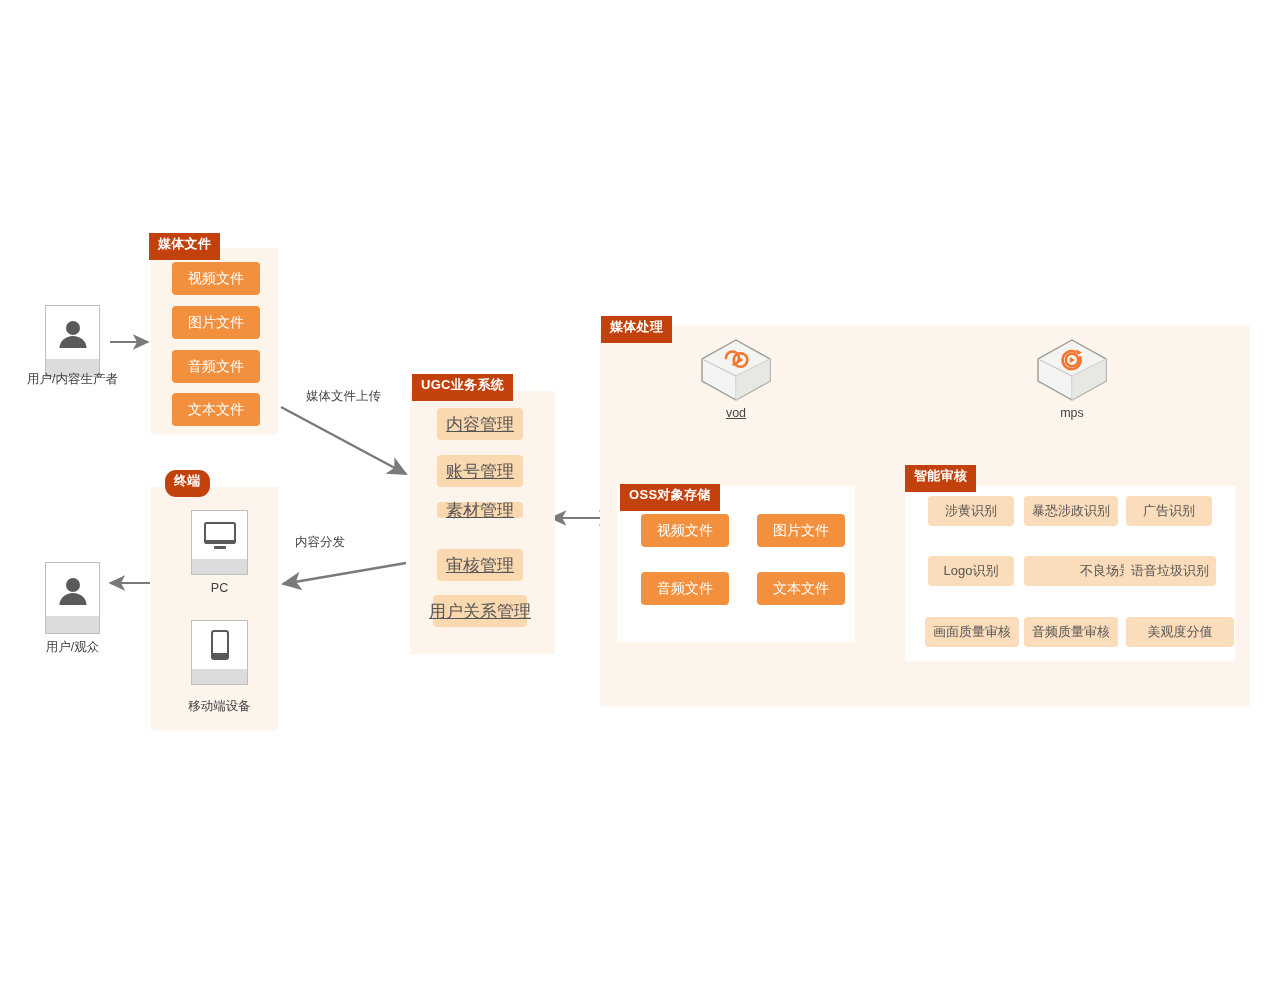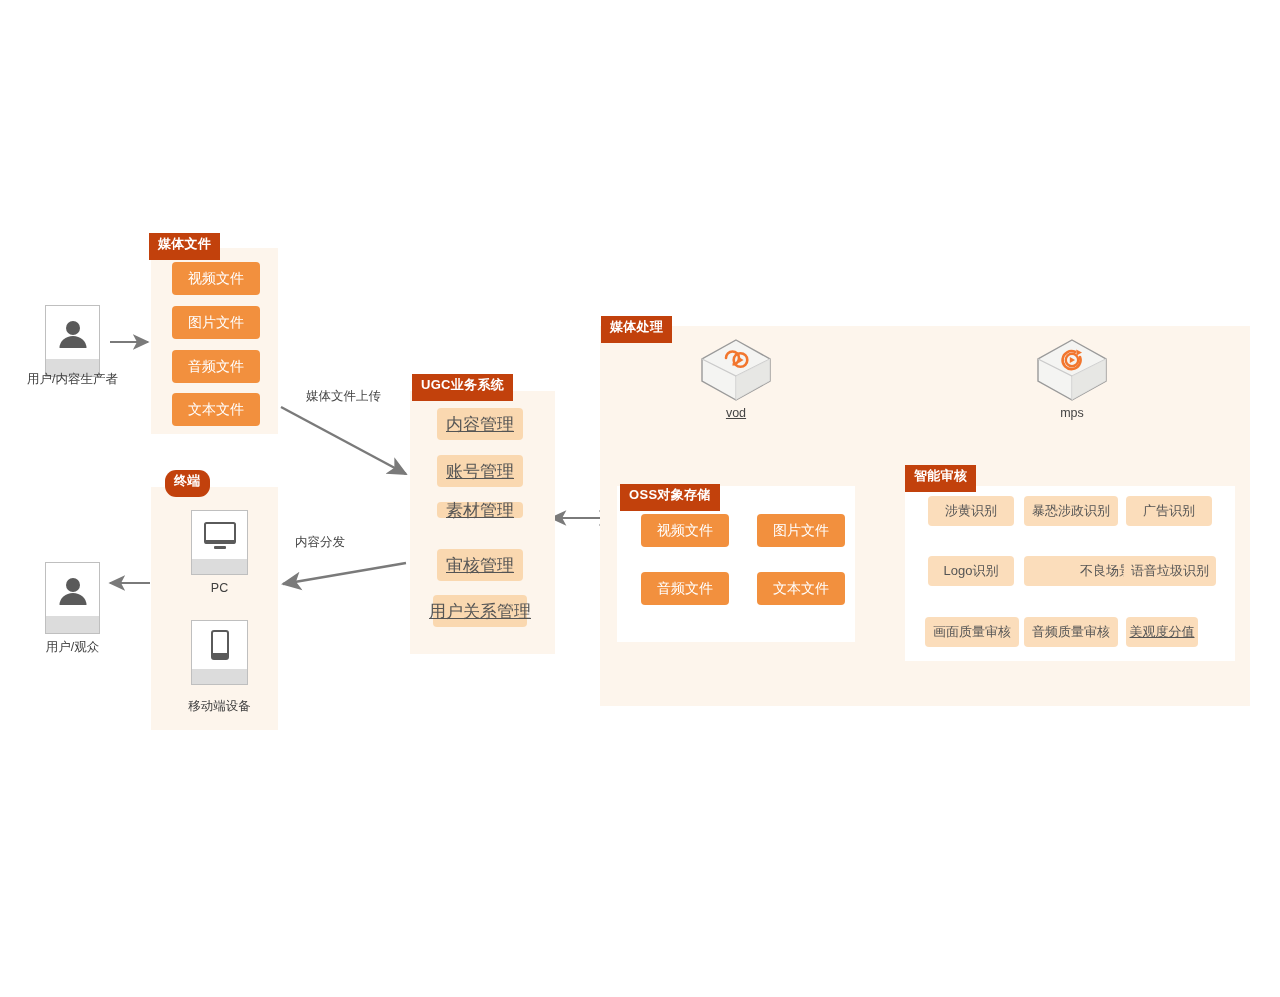--- a/index.html
+++ b/index.html
@@ -197,15 +197,15 @@
   <div class="chip chip-soft2" style="left:928px;top:496px;width:86px;height:30px;">涉黄识别</div>
   <div class="chip chip-soft2" style="left:1024px;top:496px;width:94px;height:30px;">暴恐涉政识别</div>
   <div class="chip chip-soft2" style="left:1126px;top:496px;width:86px;height:30px;">广告识别</div>
 
   <div class="chip chip-soft2" style="left:928px;top:556px;width:86px;height:30px;">Logo识别</div>
   <div class="chip chip-soft2" style="left:1024px;top:556px;width:94px;height:30px;padding-left:48px;">不良场景识别</div>
   <div class="chip chip-soft2" style="left:1124px;top:556px;width:92px;height:30px;">语音垃圾识别</div>
 
   <div class="chip chip-soft2" style="left:925px;top:617px;width:94px;height:30px;">画面质量审核</div>
   <div class="chip chip-soft2" style="left:1024px;top:617px;width:94px;height:30px;">音频质量审核</div>
-  <div class="chip chip-soft2" style="left:1126px;top:617px;width:72px;height:30px;text-decoration:underline;">美观度分值</div>
+  <div class="chip chip-soft2" style="left:1126px;top:617px;width:108px;height:30px;">美观度分值</div>
 
 </div>
 
 </body></html>

